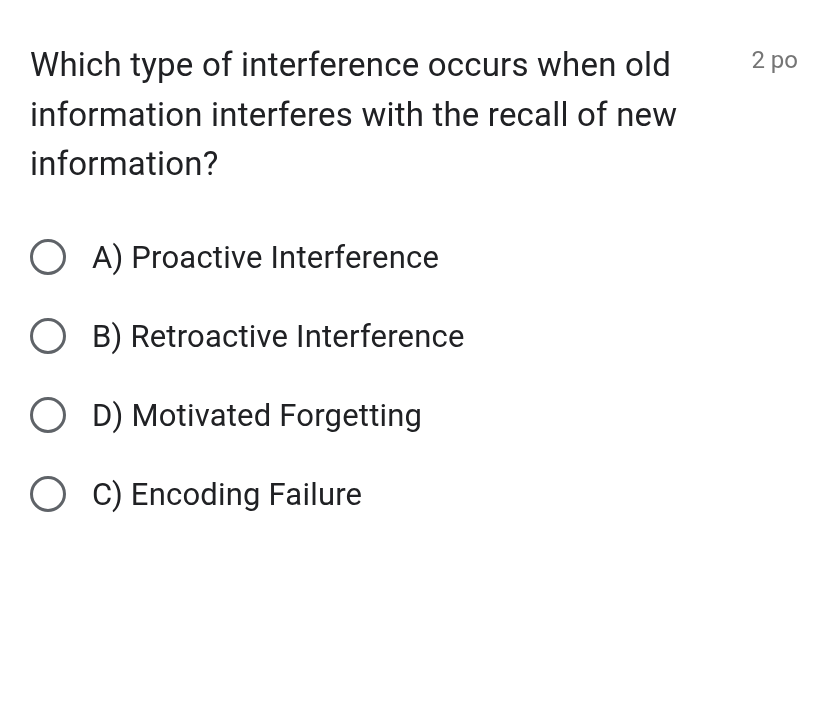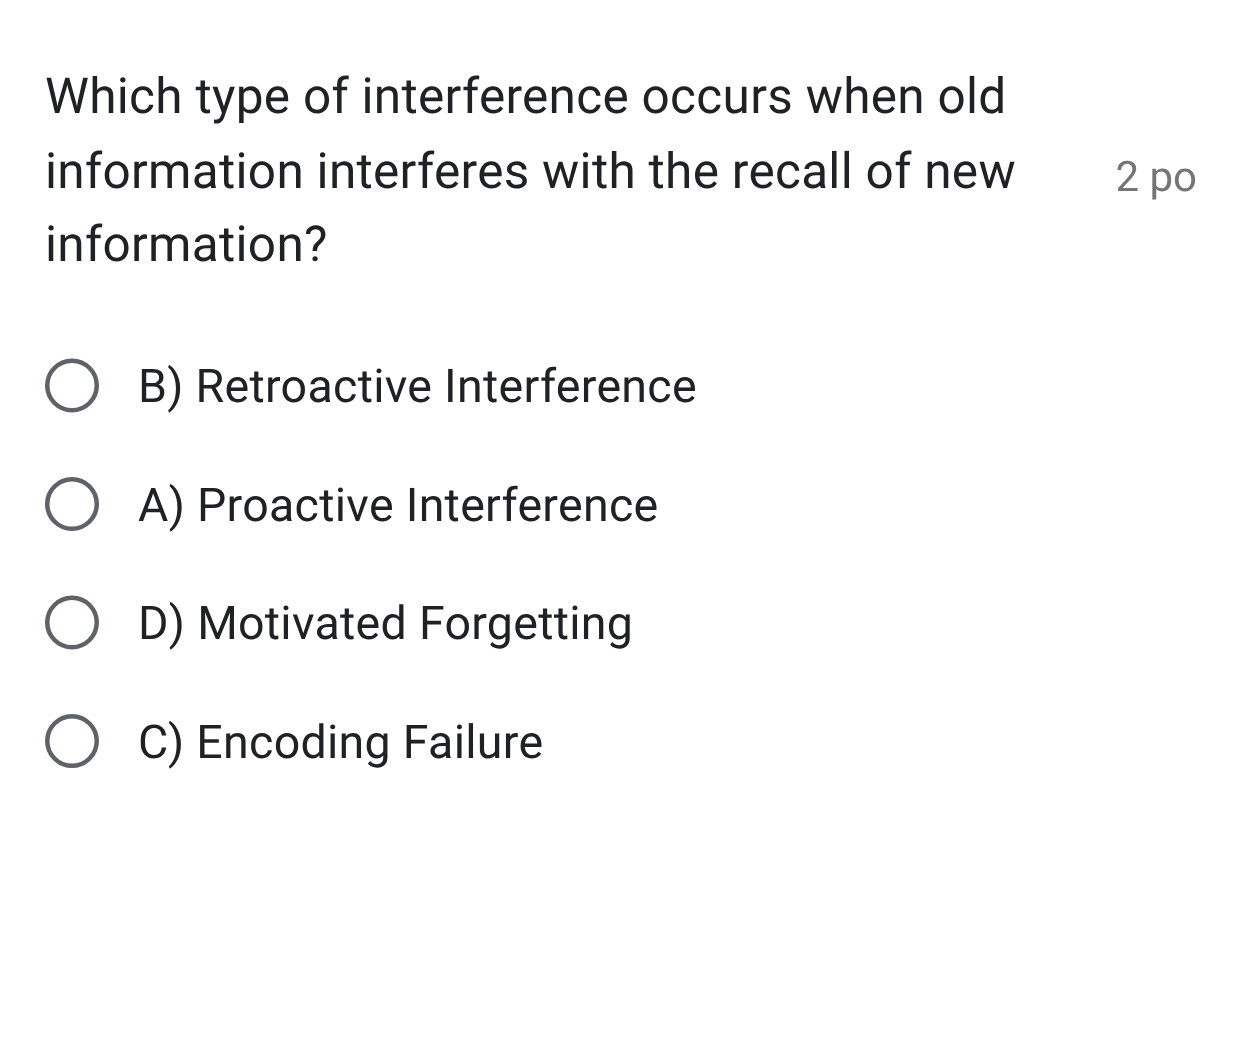--- a/index.html
+++ b/index.html
@@ -10,32 +10,32 @@
     body {
       font-family: 'Roboto', 'Arial', sans-serif;
       background: #ffffff;
       width: 828px;
       height: 702px;
       padding: 40px 30px 30px 30px;
       overflow: hidden;
     }
     .question-header {
       display: flex;
-      align-items: center;
+      align-items: flex-start;
       margin-bottom: 50px;
     }
     .question-text {
       font-size: 33px;
       color: #202124;
       line-height: 1.5;
       flex: 1;
       letter-spacing: 0.2px;
     }
     .points-label {
-      font-size: 28px;
+      font-size: 24px;
       color: #757575;
       margin-left: 20px;
       white-space: nowrap;
       padding-top: 6px;
     }
     .options-container {
       display: flex;
       flex-direction: column;
       gap: 42px;
     }
@@ -62,25 +62,25 @@
 <body>
 
 <div class="question-header">
   <div class="question-text">Which type of interference occurs when old information interferes with the recall of new information?</div>
   <div class="points-label">2 po</div>
 </div>
 
 <div class="options-container">
   <div class="option-row">
     <div class="radio-circle"></div>
-    <div class="option-label">B) Retroactive Interference</div>
+    <div class="option-label">A) Proactive Interference</div>
   </div>
   <div class="option-row">
     <div class="radio-circle"></div>
-    <div class="option-label">A) Proactive Interference</div>
+    <div class="option-label">B) Retroactive Interference</div>
   </div>
   <div class="option-row">
     <div class="radio-circle"></div>
     <div class="option-label">D) Motivated Forgetting</div>
   </div>
   <div class="option-row">
     <div class="radio-circle"></div>
     <div class="option-label">C) Encoding Failure</div>
   </div>
 </div>

